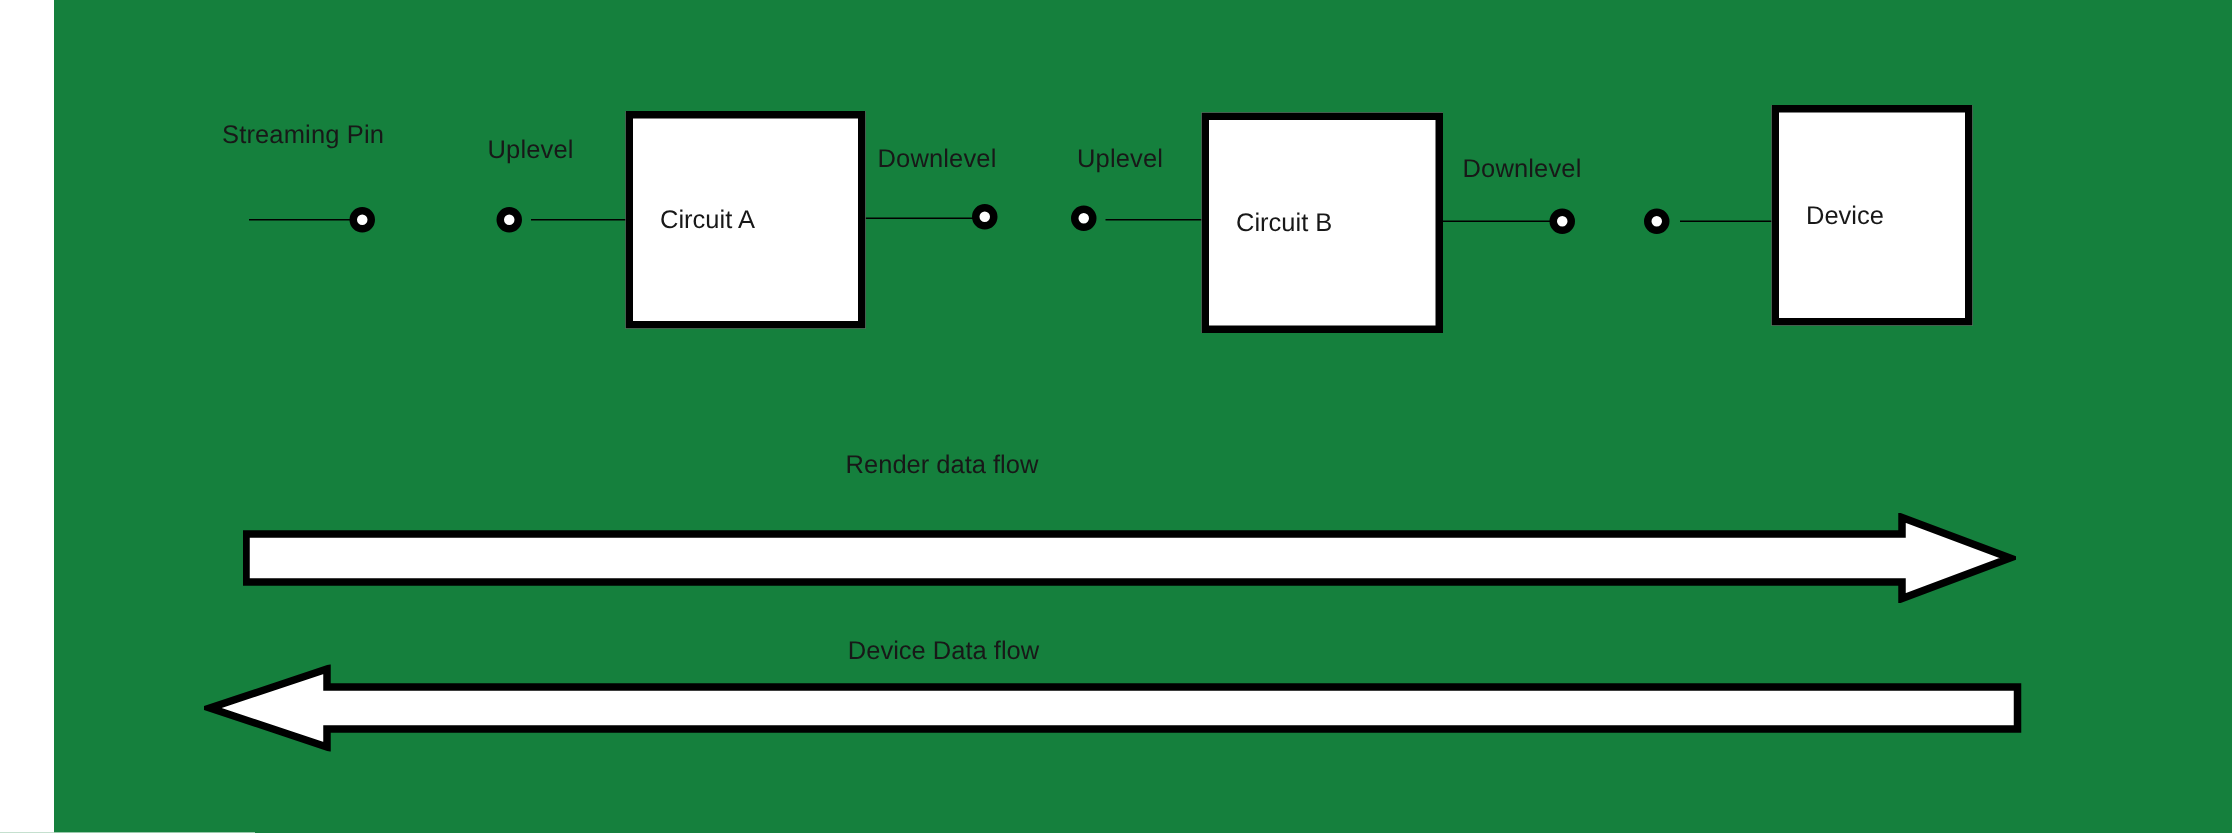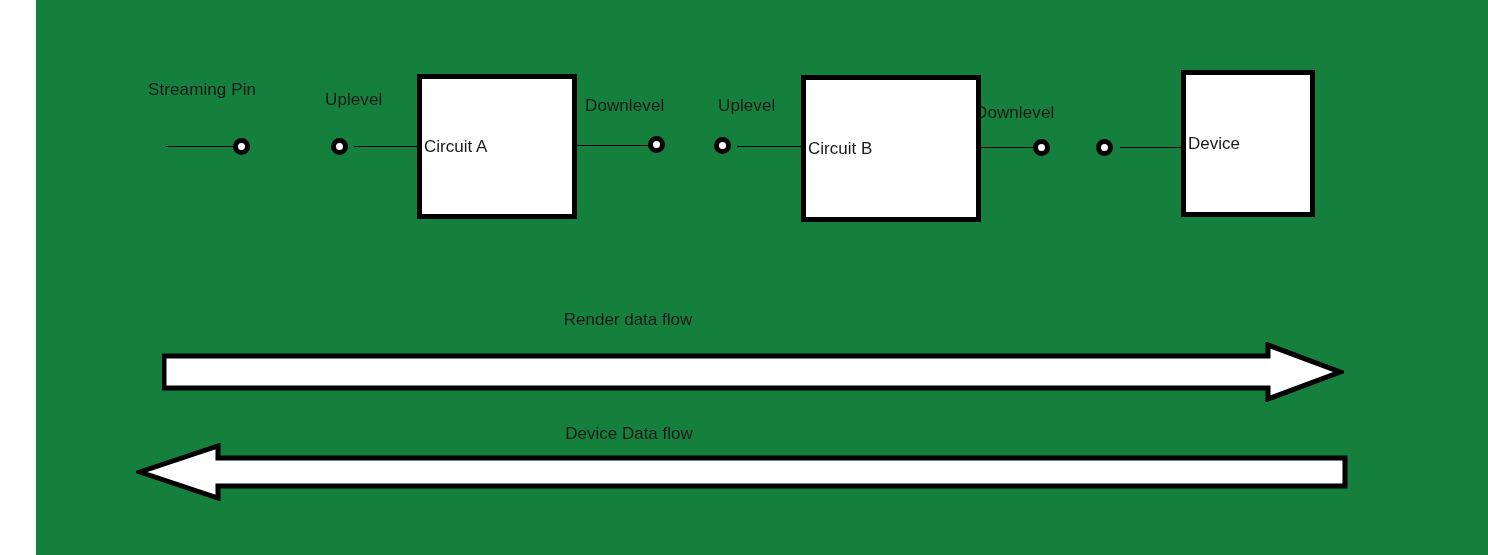--- a/index.html
+++ b/index.html
@@ -49,21 +49,21 @@
     top: 50%;
     transform: translateY(-50%);
     text-align: center;
     color: #181818;
     font-size: 17px;
     line-height: 20px;
     white-space: nowrap;
   }
   .box-label.off-center-left {
     text-align: left;
-    padding-left: 2px;
+    padding-left: 18px;
   }
 
   
   .pin {
     position: absolute;
     box-sizing: border-box;
     width: 17px;
     height: 17px;
     border: 5px solid #000000;
     border-radius: 50%;
@@ -119,29 +119,29 @@
   <div class="pin" style="left:678px; top:137px;"></div>
 
   <div class="pin" style="left:997px; top:139px;"></div>
 
   <div class="pin" style="left:1060px; top:139px;"></div>
 
   <div class="box" style="left:381px; top:74px; width:160px; height:145px;">
     <div class="box-label off-center-left">Circuit A</div>
   </div>
 
-  <div class="box" style="left:765px; top:75px; width:180px; height:147px;">
+  <div class="box" style="left:765px; top:75px; width:161px; height:147px;">
     <div class="box-label off-center-left">Circuit B</div>
   </div>
 
   <div class="box" style="left:1145px; top:70px; width:134px; height:147px;">
     <div class="box-label off-center-left">Device</div>
   </div>
 
-  <div class="flow-label" style="left:452px; top:310px; width:280px;">Render data flow</div>
+  <div class="flow-label" style="left:452px; top:300px; width:280px;">Render data flow</div>
 
   <div class="block-arrow" style="left:126px; top:342px;">
     <svg width="1182" height="60" viewBox="0 0 1182 60" xmlns="http://www.w3.org/2000/svg">
       <path d="M 2,14 L 1106,14 L 1106,3 L 1178,30 L 1106,57 L 1106,46 L 2,46 Z" fill="#ffffff" stroke="#000000" stroke-width="5" stroke-linejoin="miter"></path>
     </svg>
   </div>
 
   <div class="flow-label" style="left:453px; top:424px; width:280px;">Device Data flow</div>
 
   <div class="block-arrow" style="left:100px; top:443px;">

